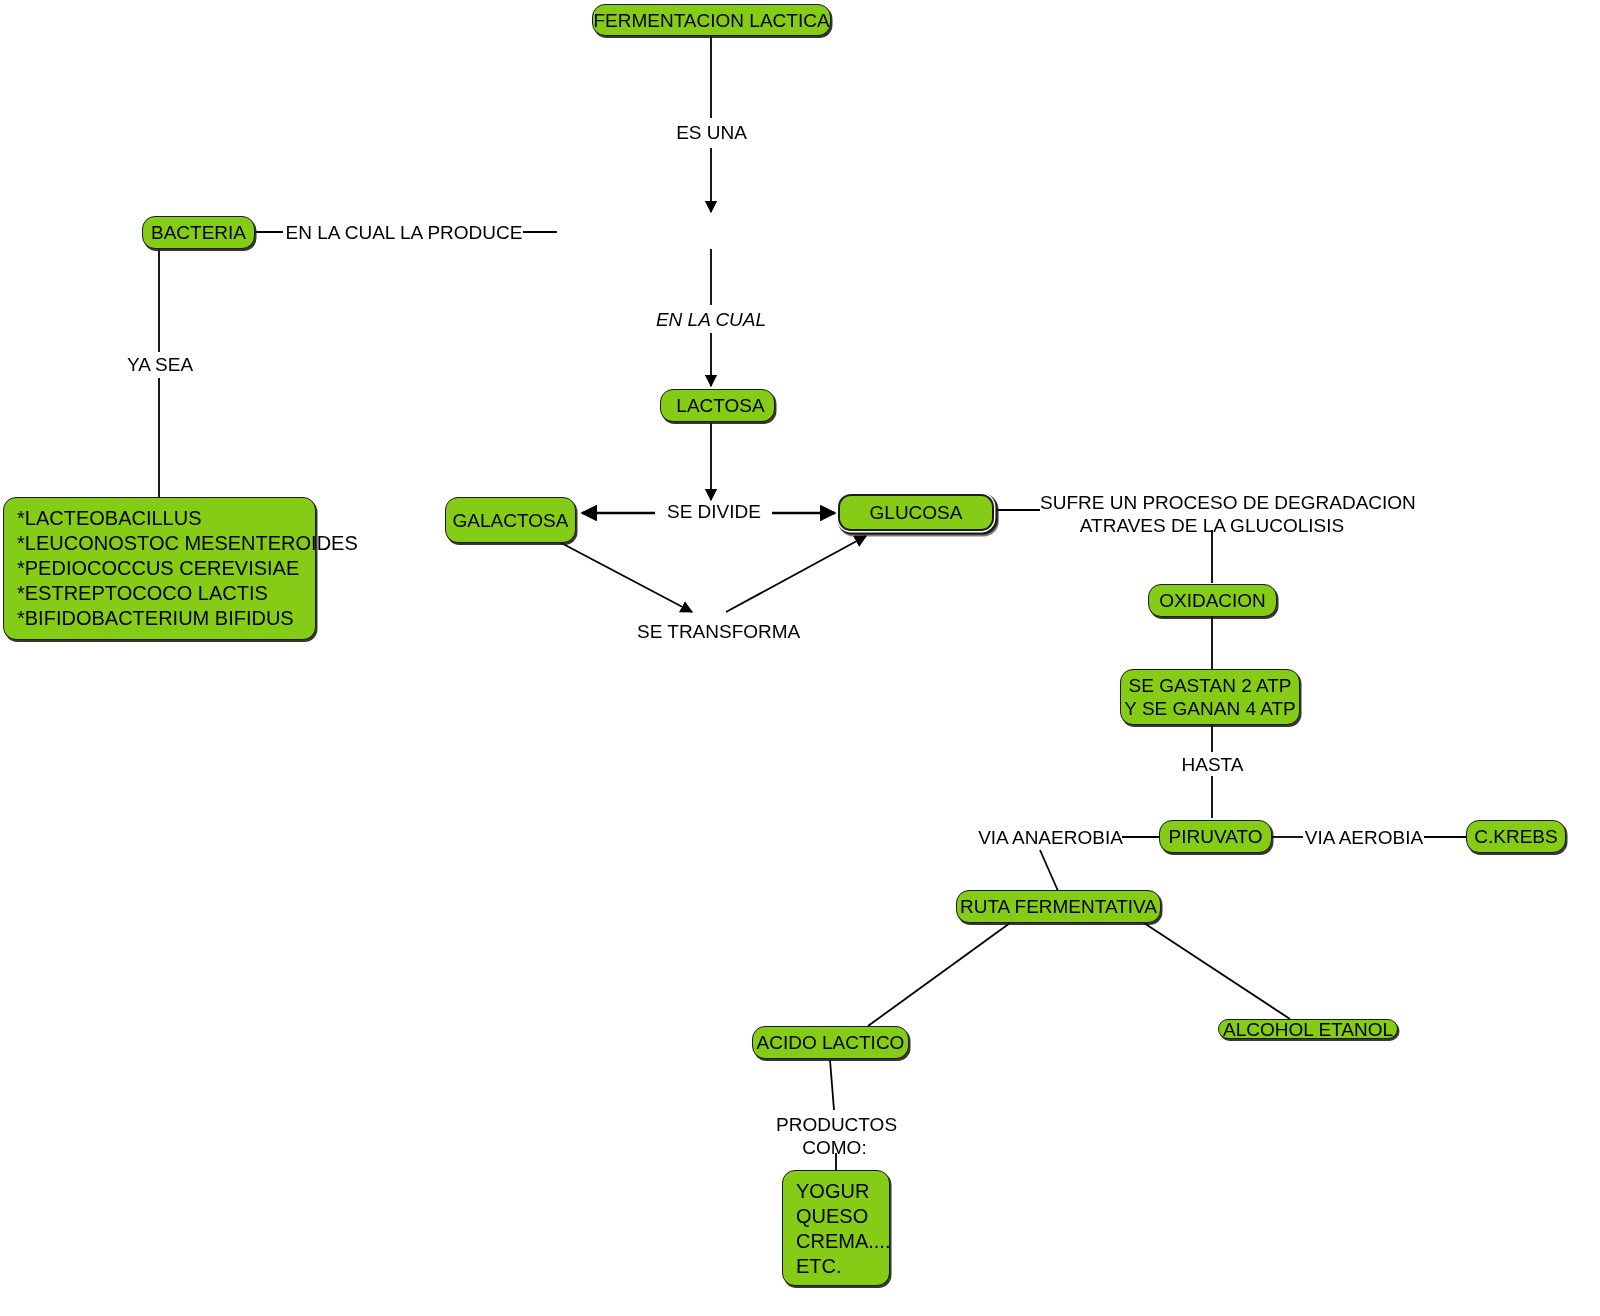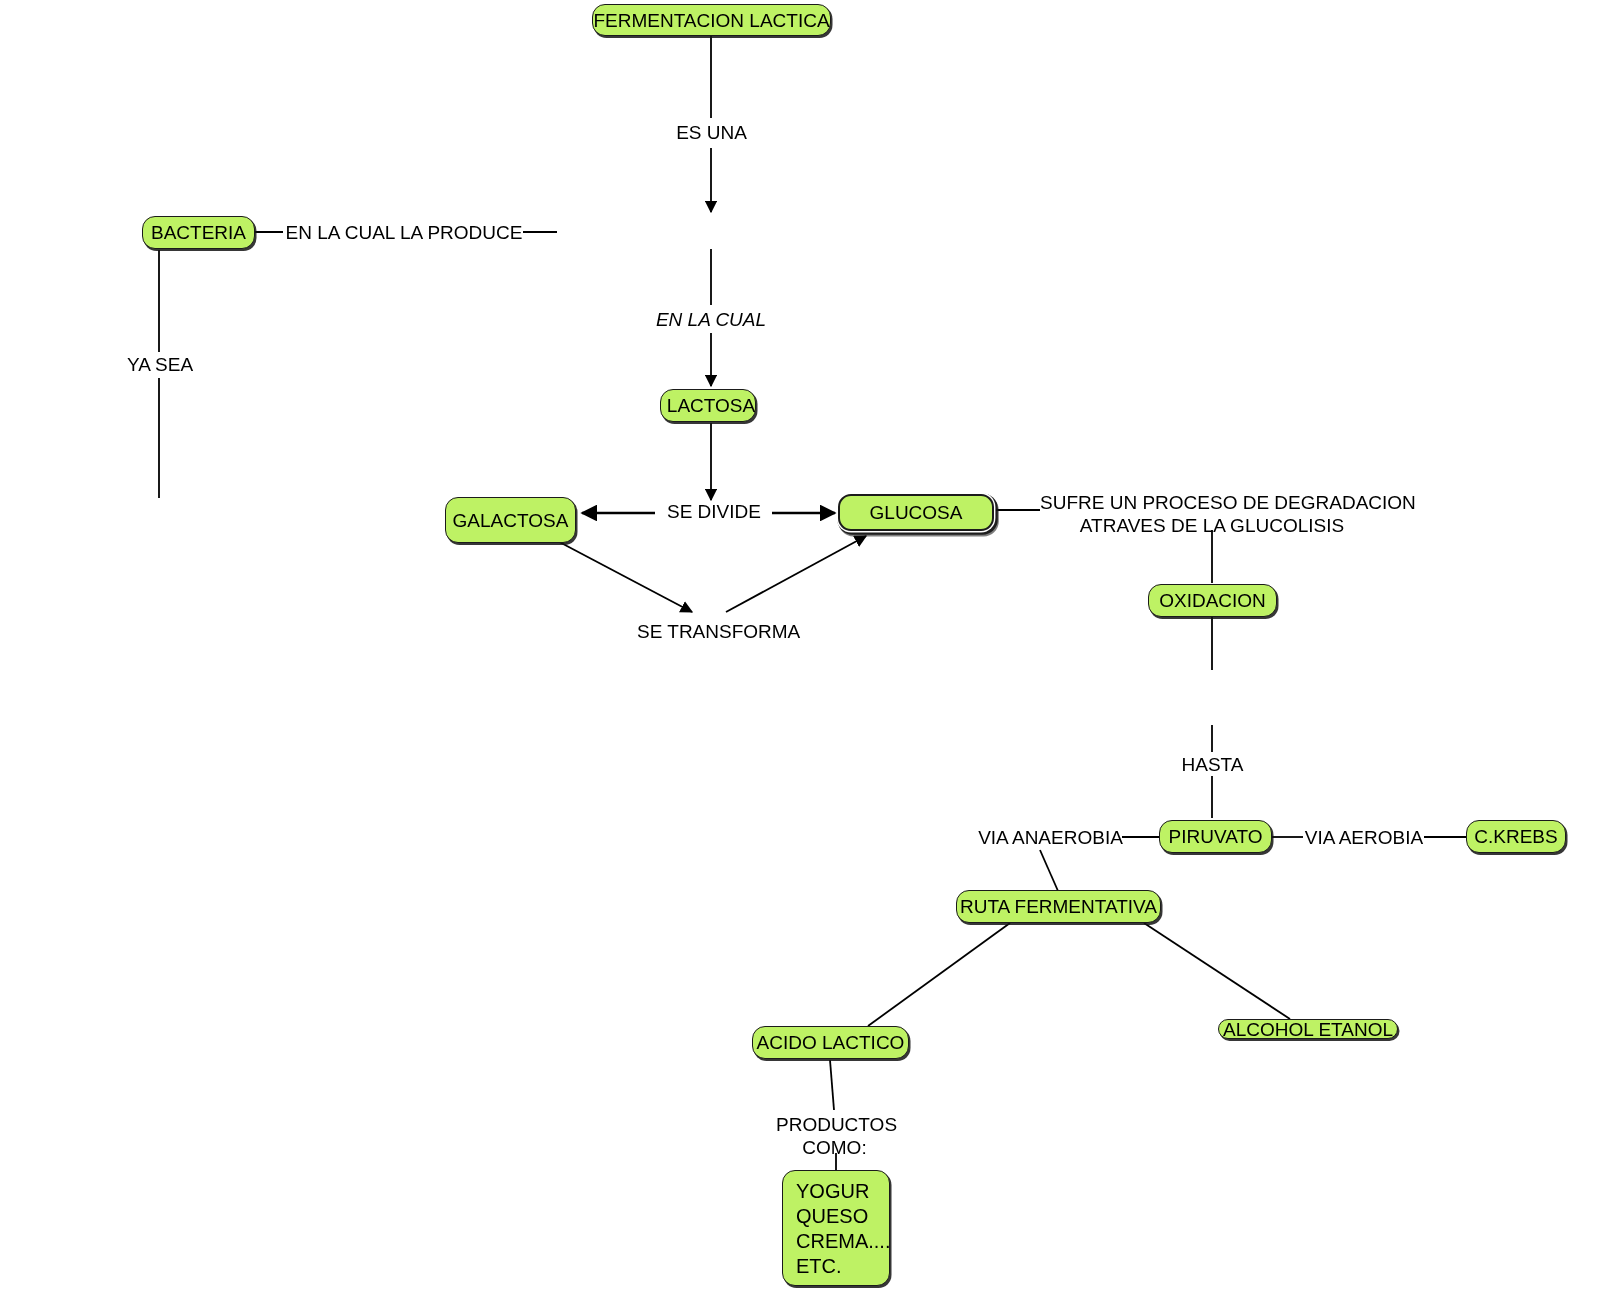--- a/index.html
+++ b/index.html
@@ -21,21 +21,21 @@
     position: absolute;
     left: 0;
     top: 0;
     width: 1600px;
     height: 1316px;
     pointer-events: none;
   }
   .node {
     position: absolute;
     box-sizing: border-box;
-    background: #bef264;
+    background: #84cc16;
     border: 1.6px solid #1b1b1b;
     border-radius: 13px;
     color: #000000;
     font-size: 19px;
     line-height: 23px;
     display: flex;
     align-items: center;
     justify-content: center;
     text-align: center;
     padding: 2px 10px;
@@ -124,29 +124,36 @@
 
     <line x1="830" y1="1060" x2="834" y2="1110" stroke="#000" stroke-width="1.8"></line>
     <line x1="836" y1="1153" x2="836" y2="1170" stroke="#000" stroke-width="1.8"></line>
   </svg>
 
   <div class="node" style="left:592px; top:4px; width:239px; height:32px;">FERMENTACION LACTICA</div>
 
   <div class="node" style="left:101px; top:216px; width:113px; height:33px;margin-left:41px;">BACTERIA</div>
 
 
+  <div class="node left-align big-text" style="left:3px; top:497px; width:313px; height:143px;">*LACTEOBACILLUS
+*LEUCONOSTOC MESENTEROIDES
+*PEDIOCOCCUS CEREVISIAE
+*ESTREPTOCOCO LACTIS
+*BIFIDOBACTERIUM BIFIDUS</div>
 
-  <div class="node" style="left:660px; top:389px; width:96px; height:33px;padding-left:16px;">LACTOSA</div>
+  <div class="node" style="left:660px; top:389px; width:115px; height:33px;padding-left:16px;">LACTOSA</div>
 
   <div class="node" style="left:445px; top:497px; width:131px; height:46px;">GALACTOSA</div>
 
   <div class="node selected" style="left:838px; top:494px; width:156px; height:37px;">GLUCOSA</div>
 
   <div class="node" style="left:1148px; top:584px; width:129px; height:33px;">OXIDACION</div>
 
+  <div class="node" style="left:1120px; top:669px; width:180px; height:56px;">SE GASTAN 2 ATP
+Y SE GANAN 4 ATP</div>
 
   <div class="node" style="left:1159px; top:820px; width:113px; height:33px;">PIRUVATO</div>
 
   <div class="node" style="left:1466px; top:820px; width:100px; height:33px;">C.KREBS</div>
 
   <div class="node" style="left:956px; top:890px; width:205px; height:33px;">RUTA FERMENTATIVA</div>
 
   <div class="node" style="left:752px; top:1026px; width:157px; height:33px;">ACIDO LACTICO</div>
 
   <div class="node" style="left:1218px; top:1019px; width:180px; height:20px;">ALCOHOL ETANOL</div>

